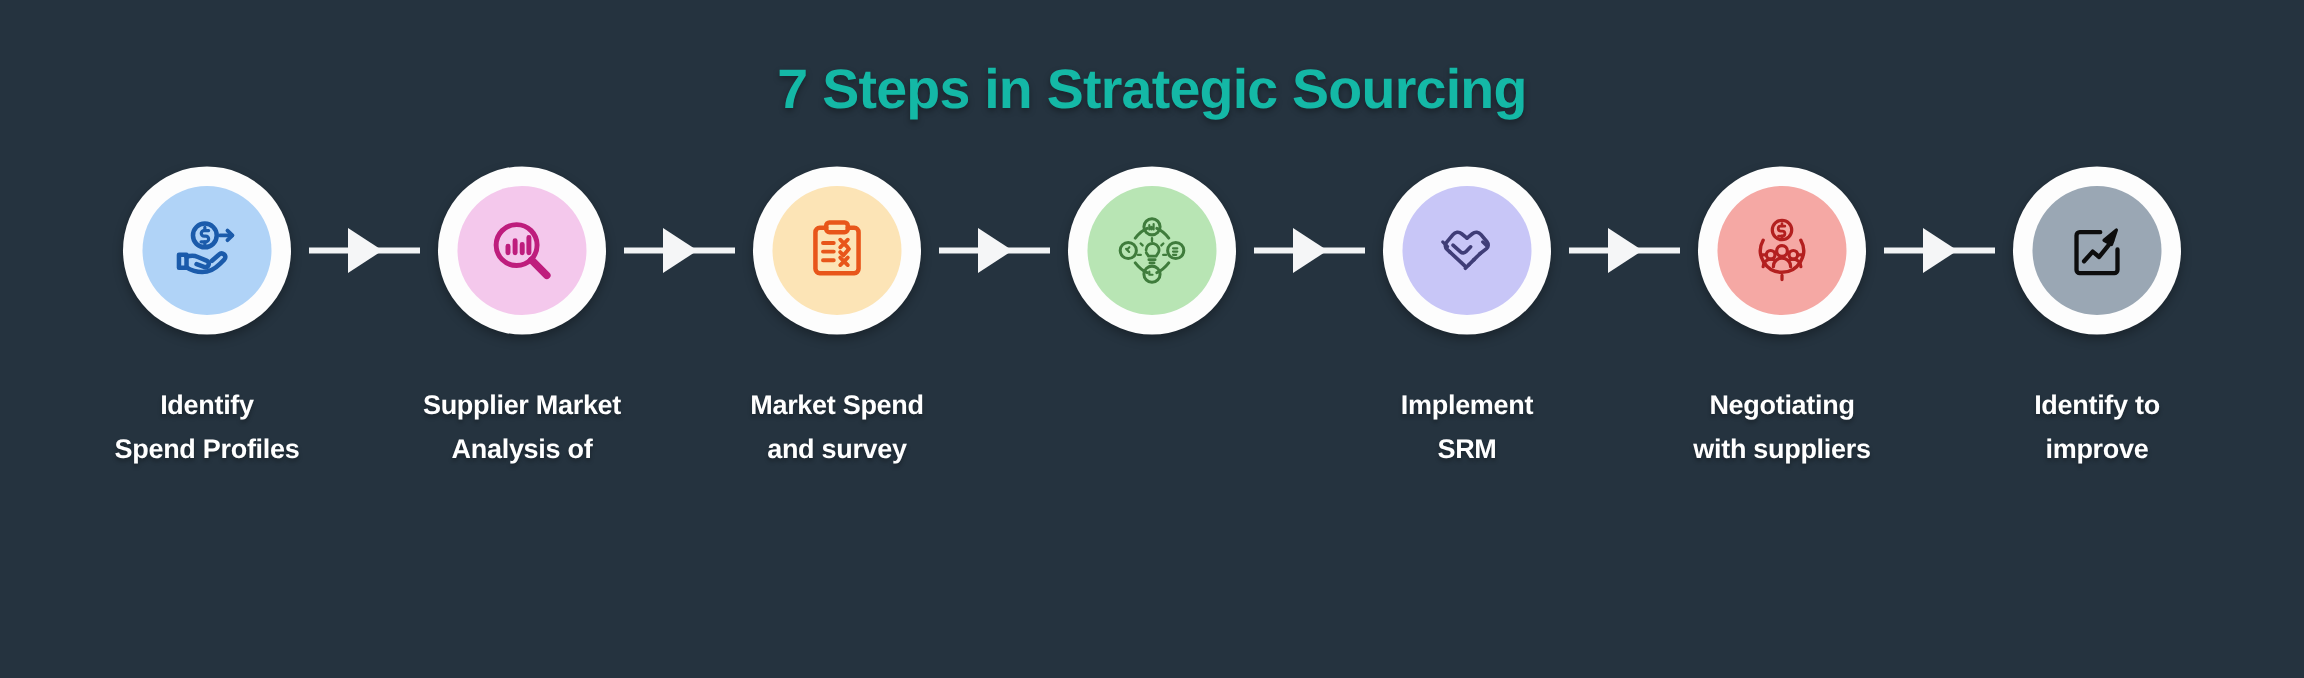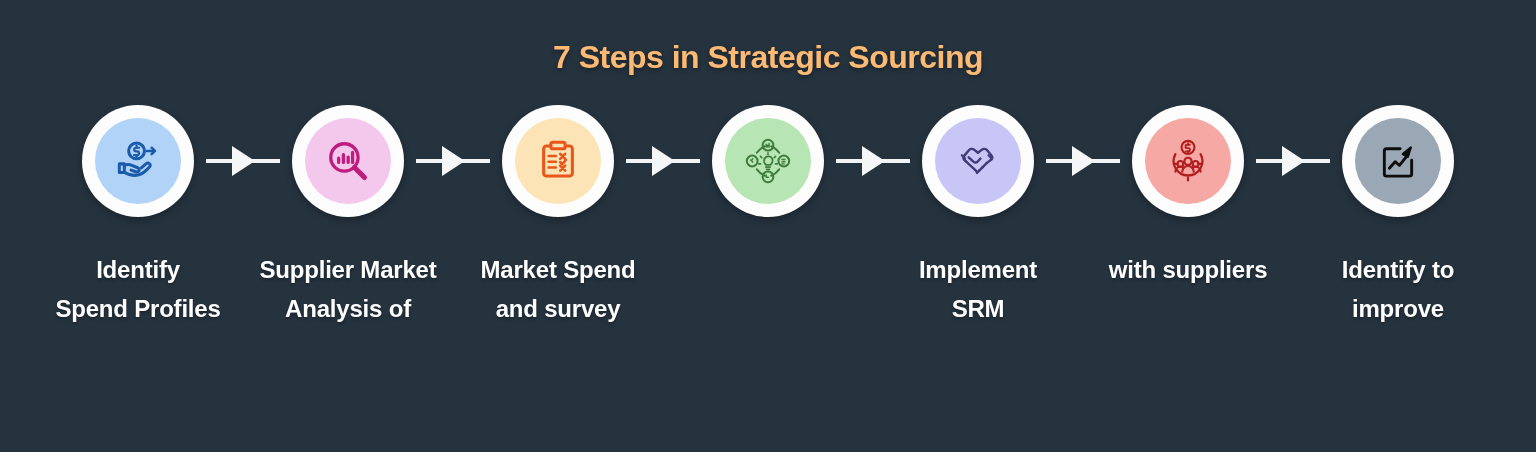--- a/index.html
+++ b/index.html
@@ -16,22 +16,22 @@
   }
   .infographic {
     width: 1536px;
     height: 452px;
     display: flex;
     flex-direction: column;
     position: relative;
   }
   .title {
     text-align: center;
-    color: #fdba74;
-    font-size: 32px;
+    color: #14b8a6;
+    font-size: 37px;
     font-weight: bold;
     letter-spacing: -0.5px;
     margin-top: 40px;
     line-height: 1.1;
     text-shadow: 0 2px 4px rgba(0,0,0,0.35);
   }
   .flow {
     margin-top: 30px;
     display: flex;
     flex-direction: row;
@@ -68,21 +68,21 @@
   }
   .circle-inner svg {
     width: 46px;
     height: 46px;
     display: block;
   }
   .step-label {
     margin-top: 33px;
     text-align: center;
     color: #ffffff;
-    font-size: 24px;
+    font-size: 18px;
     font-weight: bold;
     line-height: 1.63;
     letter-spacing: -0.2px;
     text-shadow: 0 2px 3px rgba(0,0,0,0.3);
     white-space: nowrap;
   }
   .connector {
     width: 62px;
     flex: 0 0 auto;
     height: 112px;
@@ -266,20 +266,21 @@
               <path d="M24 47c0-4.6 3.6-8 8-8s8 3.4 8 8"></path>
               <circle cx="21.5" cy="36" r="4"></circle>
               <path d="M14.5 47c0-4 3.1-7 7-7 1.5 0 2.8.4 3.9 1.2"></path>
               <circle cx="42.5" cy="36" r="4"></circle>
               <path d="M49.5 47c0-4-3.1-7-7-7-1.5 0-2.8.4-3.9 1.2"></path>
             </svg>
           </span>
         </div>
       </div>
       <div class="step-label">
+        <div>Negotiating</div>
         <div>with suppliers</div>
       </div>
     </div>
 
     <div class="connector">
       <div class="conn-line"></div>
       <div class="conn-arrow"></div>
     </div>
 
     <div class="step">

